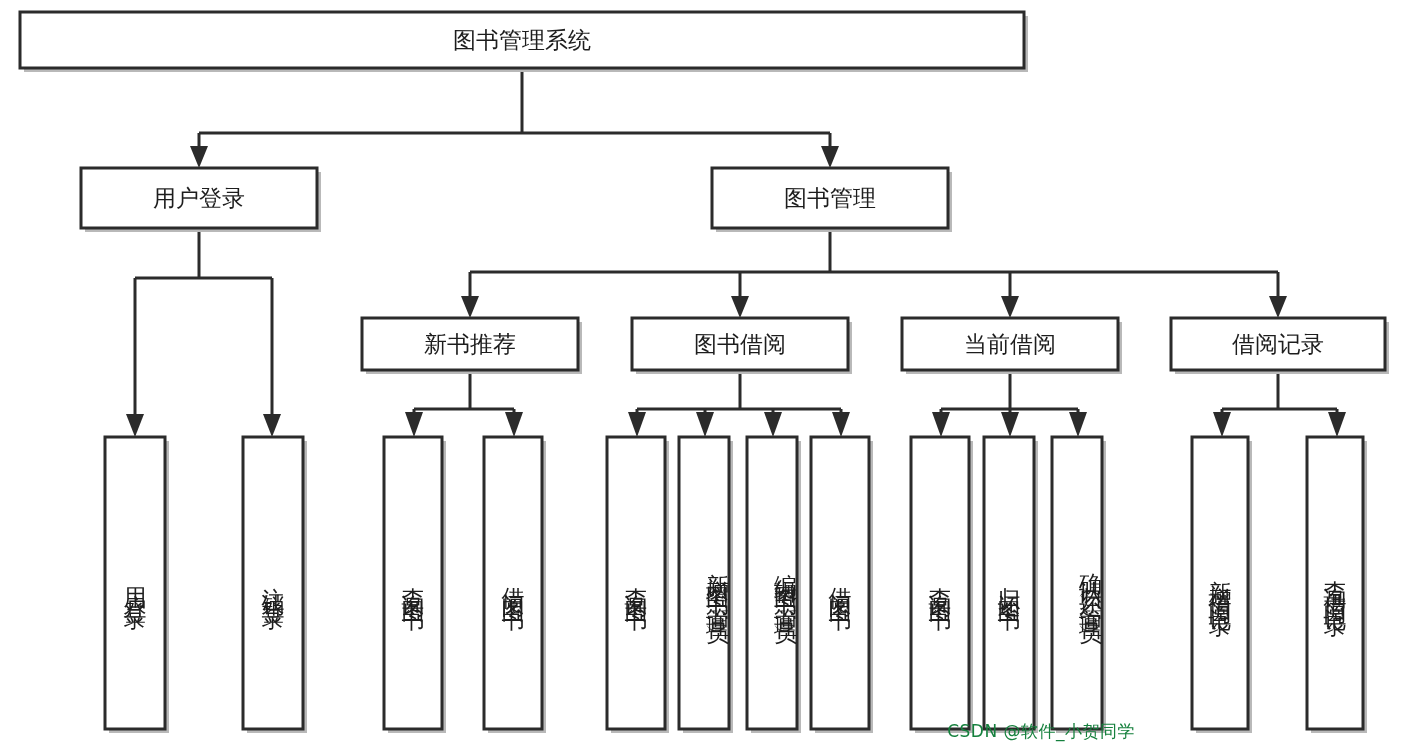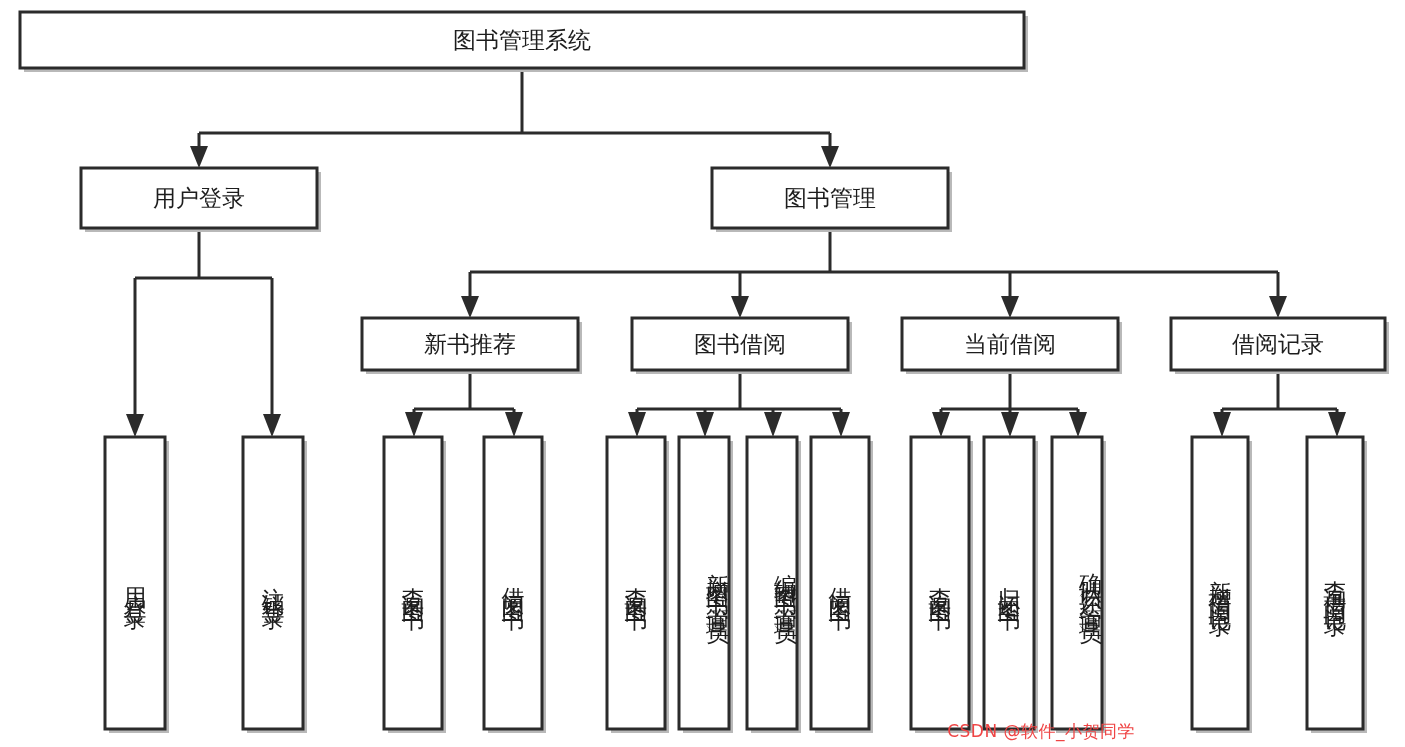--- a/index.html
+++ b/index.html
@@ -67,21 +67,21 @@
     white-space: nowrap;
     pointer-events: none;
     text-align: center;
   }
   .watermark {
     position: absolute;
     right: 12px;
     bottom: 4px;
     font-family: "DejaVu Sans", "Liberation Sans", sans-serif;
     font-size: 17px;
-    color: #ef4444;
+    color: #15803d;
     white-space: nowrap;
     letter-spacing: 0.5px;
   }
 </style>
 </head>
 <body>
 
 <div id="diagram-root">
 
   <svg id="tree-svg" viewBox="0 0 1405 747" xmlns="http://www.w3.org/2000/svg">

